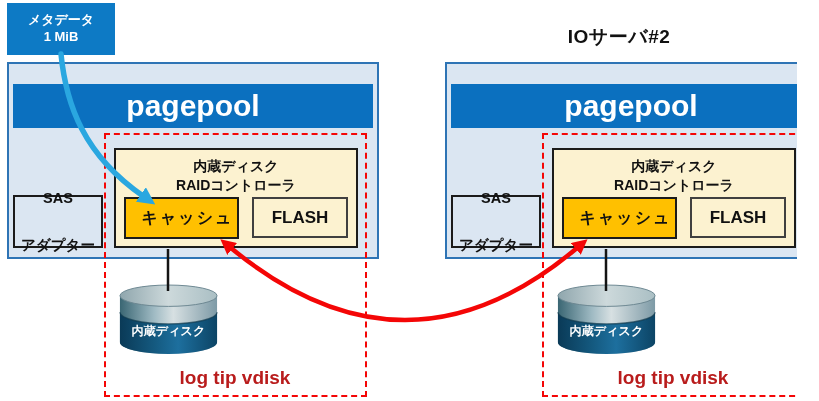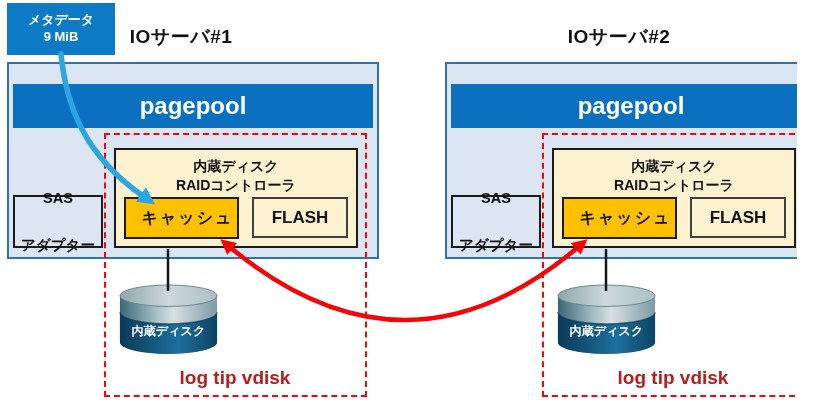--- a/index.html
+++ b/index.html
@@ -25,21 +25,21 @@
     left:101px; top:24px; width:160px; text-align:center;
     font-size:19px; font-weight:bold; color:#111111; letter-spacing:0.5px;
   }
   .server-box {
     left:7px; top:62px; width:372px; height:197px;
     background:#dbe6f2; border:2.5px solid #2e74b5;
   }
   .pagepool-bar {
     left:13px; top:84px; width:360px; height:44px;
     background:#0b70bf; color:#ffffff; text-align:center;
-    font-size:24px; font-weight:bold; line-height:44px;
+    font-size:30px; font-weight:bold; line-height:44px;
   }
   .sas-box {
     left:13px; top:195px; width:90px; height:53px;
     background:#dbe6f2; border:2px solid #1b1b1b;
     display:flex; flex-direction:column; justify-content:center; text-align:center;
     font-size:14.5px; font-weight:600; color:#111111; line-height:1.3;gap:28px;
   }
   .dashed-region {
     left:104px; top:133px; width:263px; height:264px;
     border:2px dashed #f40606; z-index:2;
@@ -75,25 +75,24 @@
 
   .overlay { left:0; top:0; z-index:5; pointer-events:none; }
 </style>
 </head>
 <body>
 
 <div class="canvas">
 
   <div class="abs metadata-box">
     <span>メタデータ</span>
-    <span>9 MiB</span>
+    <span>1 MiB</span>
   </div>
 
   <div class="group g1">
-    <div class="abs server-title">IOサーバ#1</div>
     <div class="abs server-box"></div>
     <div class="abs pagepool-bar">pagepool</div>
     <div class="abs sas-box">
       <span>SAS</span>
       <span>アダプター</span>
     </div>
     <div class="abs dashed-region"></div>
     <div class="abs raid-box">
       <div>内蔵ディスク</div>
       <div>RAIDコントローラ</div>

